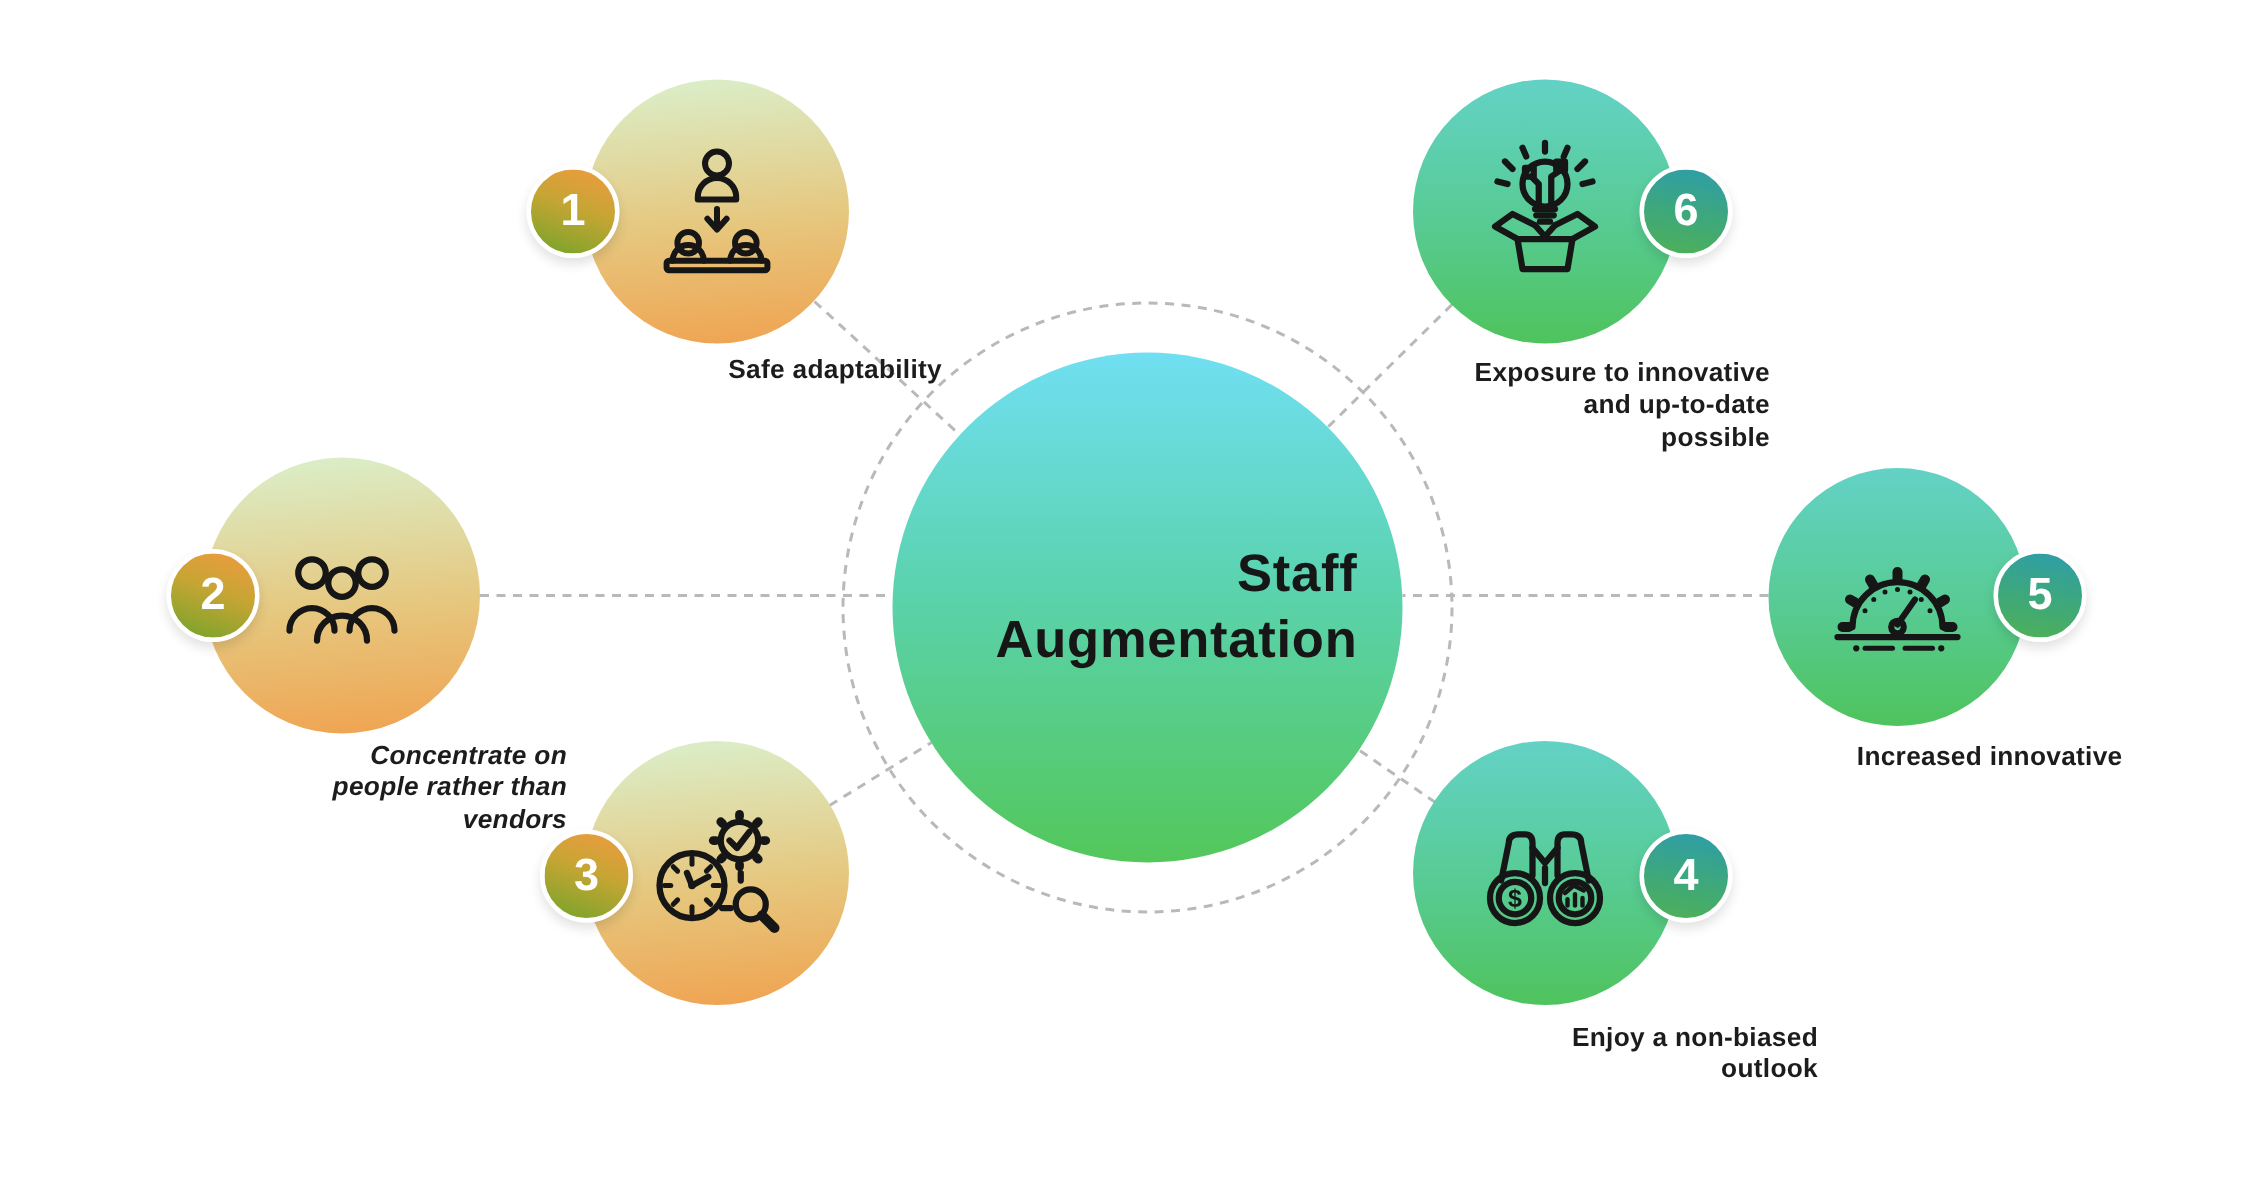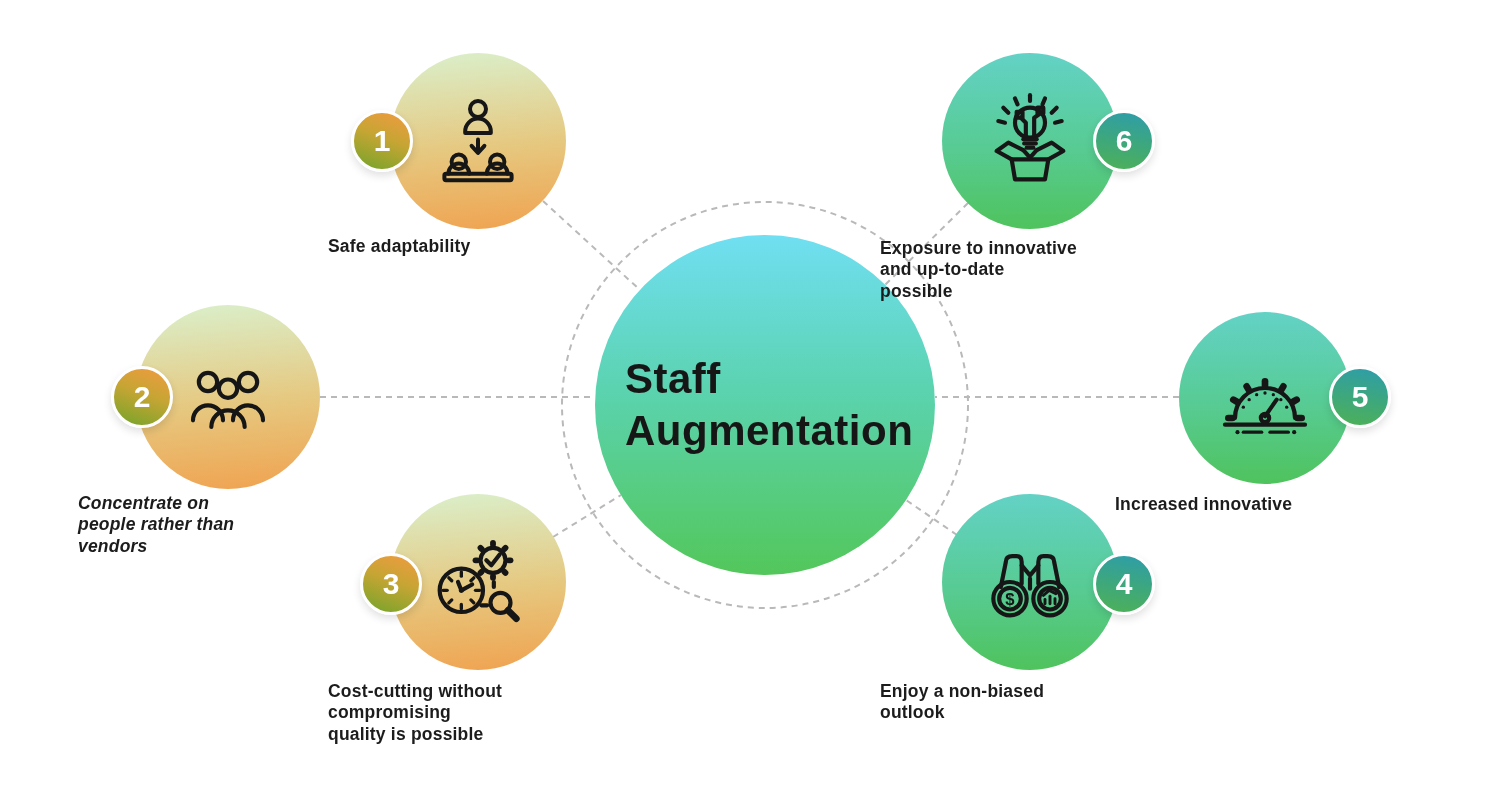--- a/index.html
+++ b/index.html
@@ -13,22 +13,22 @@
   svg.connectors{position:absolute;left:0;top:0;}
 
   
   .center-circle{
     position:absolute;left:595px;top:235px;
     width:340px;height:340px;border-radius:50%;
     background:linear-gradient(180deg,#70dff2 0%,#5bd3b0 45%,#53c75a 100%);
     display:flex;align-items:center;justify-content:center;
   }
   .center-title{
-    width:280px;text-align:left;
-    font-size:42px;font-weight:800;line-height:1.25;
+    width:280px;text-align:right;
+    font-size:35px;font-weight:800;line-height:1.25;
     color:#161616;letter-spacing:.5px;
   }
 
   
   .bubble{
     position:absolute;border-radius:50%;
     display:flex;align-items:center;justify-content:center;
   }
   .bubble.warm{background:linear-gradient(175deg,#daf0cc 0%,#e6c77e 55%,#f0a24f 100%);}
   .bubble.cool{background:linear-gradient(180deg,#63d2c6 0%,#57cb92 55%,#4fc35c 100%);}
@@ -41,21 +41,21 @@
     display:flex;align-items:center;justify-content:center;
     color:#ffffff;font-size:30px;font-weight:800;
     box-shadow:0 4px 8px rgba(0,0,0,.12);
   }
   .badge.warm{background:linear-gradient(200deg,#ec9c3e 5%,#c6a534 45%,#7aa42a 95%);}
   .badge.cool{background:linear-gradient(190deg,#2f9ea6 5%,#3da77e 50%,#4cb05a 95%);}
 
   
   .label{
     position:absolute;width:300px;
-    text-align:left;white-space:pre-line;
+    text-align:right;white-space:pre-line;
     font-size:17.5px;font-weight:700;line-height:1.22;
     color:#1c1c1c;letter-spacing:.2px;
   }
 
   .icon-stroke{stroke:#161616;fill:none;stroke-width:5;stroke-linecap:round;stroke-linejoin:round;}
   .icon-fill{fill:#161616;stroke:none;}
   .icon-text{fill:#161616;font-weight:800;font-family:"Liberation Sans",sans-serif;}
 </style>
 </head>
 <body>
@@ -152,23 +152,20 @@
         <line x1="96" y1="94" x2="106" y2="104" stroke-width="8"></line>
         <line x1="79" y1="60" x2="79" y2="66"></line>
         <line x1="64" y1="88" x2="71" y2="88"></line>
       </g>
       <circle cx="40" cy="70" r="3" class="icon-fill"></circle>
     </svg>
   </div>
   <div class="badge warm" style="left:360px;top:553px;">
     <span>3</span>
   </div>
-  <div class="label" style="left:328px;top:681px;">Cost-cutting without
-compromising
-quality is possible</div>
 
   <div class="bubble cool" style="left:942px;top:494px;width:176px;height:176px;">
     <svg width="100" height="100" viewBox="0 0 120 120">
       <g class="icon-stroke">
         <path d="M25 66 L31 36 Q31 29 39 29 L44 29 Q50 29 50 36 L50 62"></path>
         <path d="M95 66 L89 36 Q89 29 81 29 L76 29 Q70 29 70 36 L70 62"></path>
         <path d="M50 40 L60 52 L70 40"></path>
         <line x1="60" y1="56" x2="60" y2="68"></line>
         <circle cx="36" cy="80" r="20"></circle>
         <circle cx="36" cy="80" r="13"></circle>
@@ -180,21 +177,21 @@
           <line x1="90" y1="86" x2="90" y2="80"></line>
           <polyline points="76,76 83,70 91,74"></polyline>
         </g>
       </g>
       <text x="36" y="87" text-anchor="middle" font-size="20" class="icon-text">$</text>
     </svg>
   </div>
   <div class="badge cool" style="left:1093px;top:553px;">
     <span>4</span>
   </div>
-  <div class="label" style="left:880px;top:681px;">Enjoy a non-biased
+  <div class="label" style="left:912px;top:681px;">Enjoy a non-biased
 outlook</div>
 
   <div class="bubble cool" style="left:1179px;top:312px;width:172px;height:172px;">
     <svg width="100" height="100" viewBox="0 0 120 120">
       <g class="icon-stroke">
         <path d="M24 84 A36 36 0 0 1 96 84"></path>
         <g stroke-width="8">
           <line x1="21" y1="84" x2="16" y2="84"></line>
           <line x1="26.3" y1="64.5" x2="22" y2="62"></line>
           <line x1="40.5" y1="50.3" x2="38" y2="46"></line>

